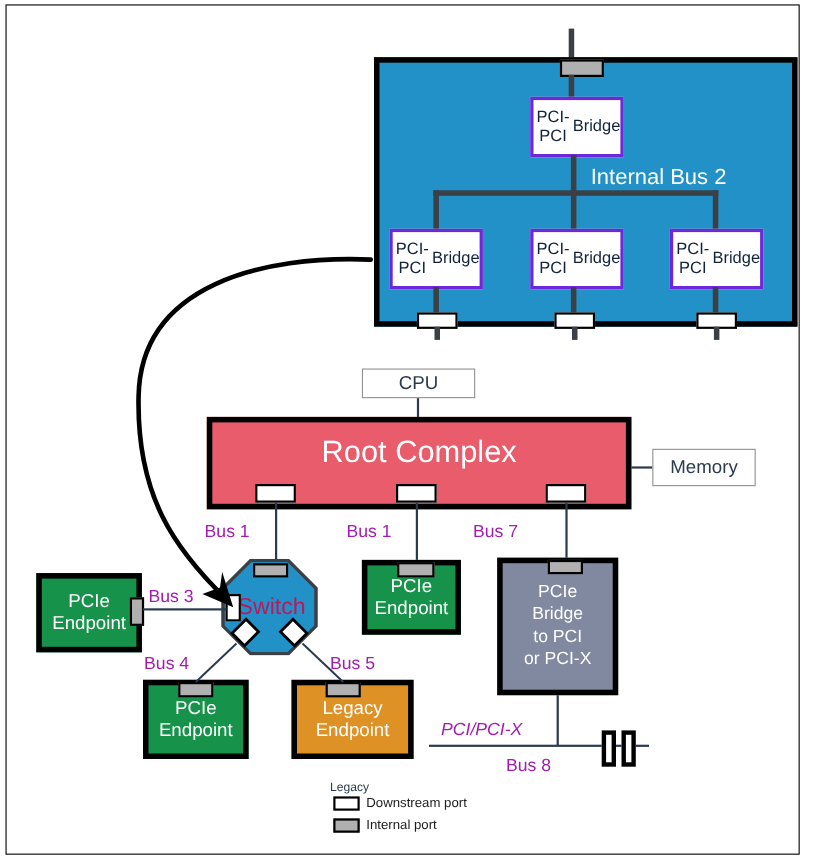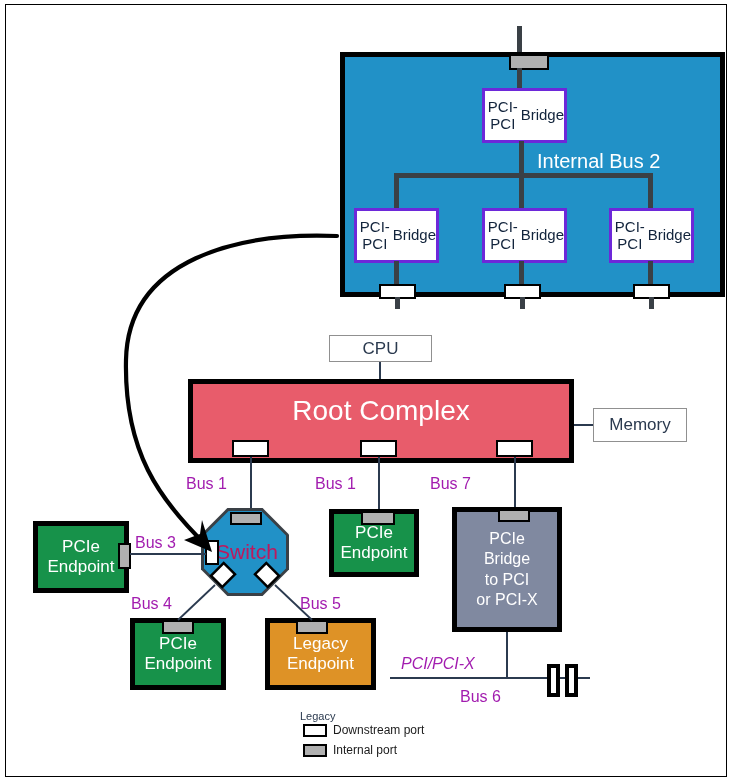--- a/index.html
+++ b/index.html
@@ -290,21 +290,21 @@
       <div>Bridge</div>
       <div>to PCI</div>
       <div>or PCI-X</div>
     </div>
   </div>
   <div class="port-up" style="left:498px;top:509px;width:32px;height:13px;"></div>
 
   <div class="line thinline" style="left:506px;top:632px;width:2px;height:46px;"></div>
   <div class="line thinline" style="left:390px;top:677px;width:200px;height:2px;"></div>
   <div class="buslabel" style="left:401px;top:655px;font-style:italic;">PCI/PCI-X</div>
-  <div class="buslabel" style="left:460px;top:688px;">Bus 6</div>
+  <div class="buslabel" style="left:460px;top:688px;">Bus 8</div>
   <div class="pcicard" style="left:547px;top:664px;width:13px;height:33px;"></div>
   <div class="pcicard" style="left:565px;top:664px;width:13px;height:33px;"></div>
 
   <svg class="overlay" viewBox="0 0 740 781">
 
     <g>
       <rect x="-9" y="-8" width="18" height="16" fill="#ffffff" stroke="#000000" stroke-width="2.5" transform="translate(223,575) rotate(-45)"></rect>
     </g>
     <g>
       <rect x="-9" y="-8" width="18" height="16" fill="#ffffff" stroke="#000000" stroke-width="2.5" transform="translate(267,575) rotate(45)"></rect>

